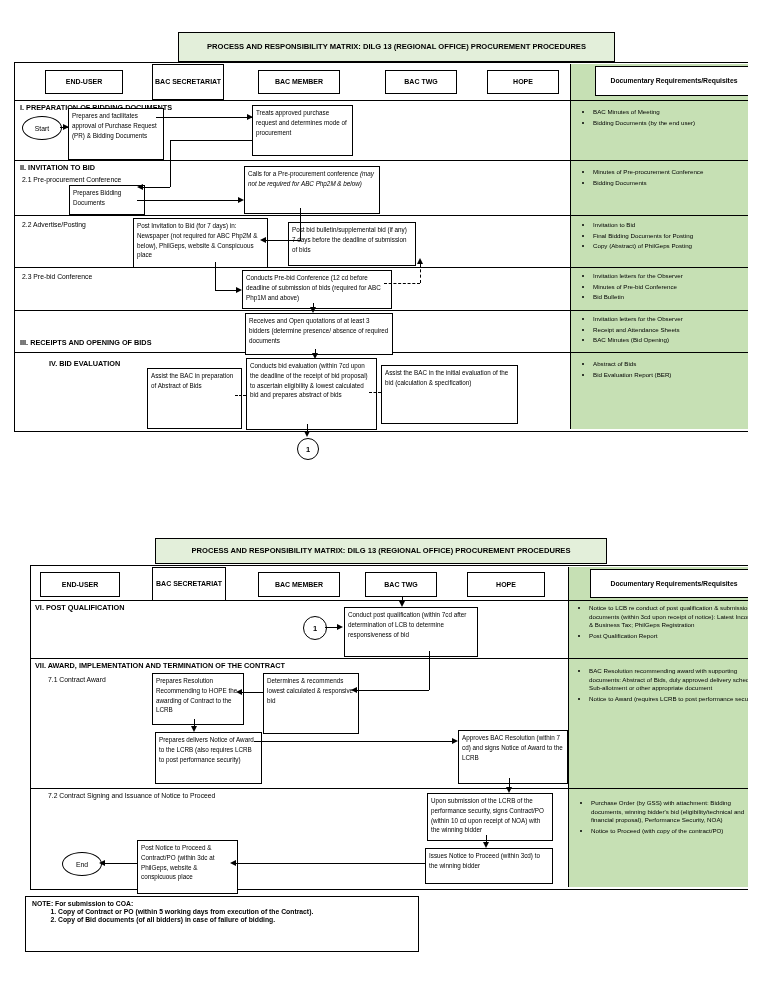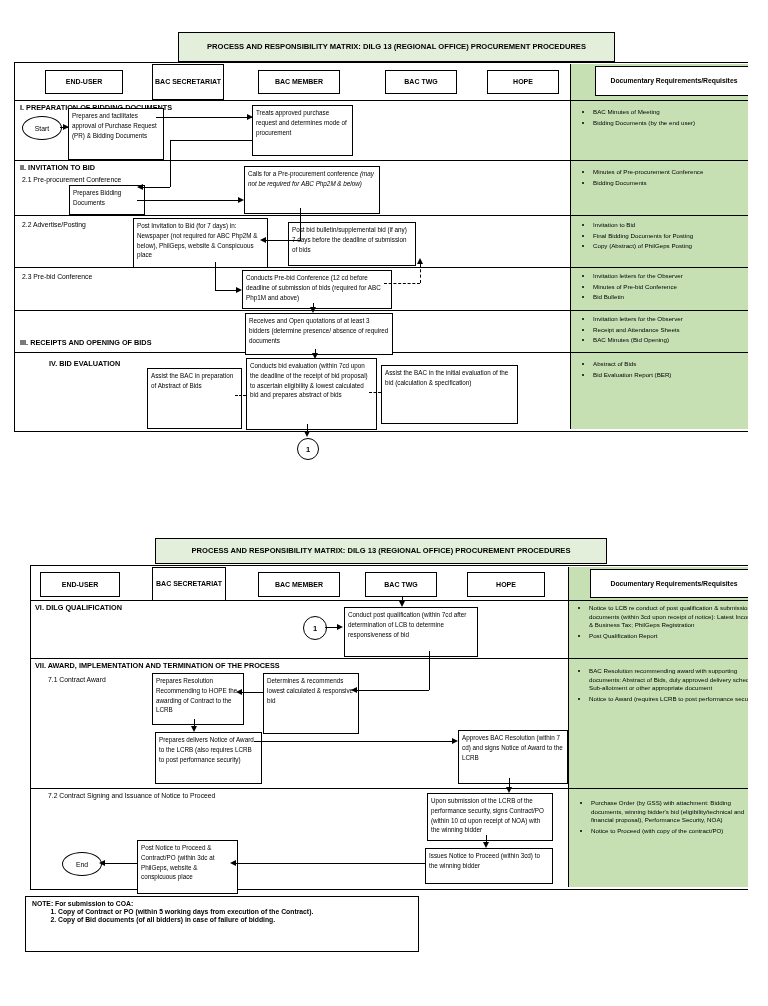--- a/index.html
+++ b/index.html
@@ -155,22 +155,22 @@
   <div class="abs hl2" style="left:30px;top:658px;width:724px;"></div>
   <div class="abs hl2" style="left:30px;top:788px;width:724px;"></div>
 
   <div class="abs hdrbox" style="left:40px;top:572px;width:78px;height:23px;">END-USER</div>
   <div class="abs hdrbox" style="left:152px;top:567px;width:72px;height:32px;">BAC SECRETARIAT</div>
   <div class="abs hdrbox" style="left:258px;top:572px;width:80px;height:23px;">BAC MEMBER</div>
   <div class="abs hdrbox" style="left:365px;top:572px;width:70px;height:23px;">BAC TWG</div>
   <div class="abs hdrbox" style="left:467px;top:572px;width:76px;height:23px;">HOPE</div>
   <div class="abs docbox" style="left:590px;top:569px;width:150px;height:27px;">Documentary Requirements/Requisites</div>
 
-  <div class="abs seclabel" style="left:35px;top:603px;">VI.  DILG QUALIFICATION</div>
-  <div class="abs seclabel" style="left:35px;top:661px;">VII. AWARD, IMPLEMENTATION AND TERMINATION OF THE PROCESS</div>
+  <div class="abs seclabel" style="left:35px;top:603px;">VI.  POST QUALIFICATION</div>
+  <div class="abs seclabel" style="left:35px;top:661px;">VII. AWARD, IMPLEMENTATION AND TERMINATION OF THE CONTRACT</div>
   <div class="abs sublabel" style="left:48px;top:676px;">7.1  Contract Award</div>
   <div class="abs sublabel" style="left:48px;top:792px;">7.2  Contract Signing and Issuance of Notice to Proceed</div>
 
   <div class="abs circ" style="left:303px;top:616px;width:22px;height:22px;">1</div>
   <div class="abs fbox thick" style="left:344px;top:607px;width:126px;height:44px;">Conduct post qualification (within 7cd after determination of LCB to determine responsiveness of bid</div>
   <div class="abs fbox" style="left:152px;top:673px;width:84px;height:46px;">Prepares Resolution Recommending to HOPE the awarding of Contract to the LCRB</div>
   <div class="abs fbox" style="left:263px;top:673px;width:88px;height:55px;">Determines &amp; recommends lowest calculated &amp; responsive bid</div>
   <div class="abs fbox" style="left:155px;top:732px;width:99px;height:46px;">Prepares delivers Notice of Award to the LCRB (also requires LCRB to post performance security)</div>
   <div class="abs fbox" style="left:458px;top:730px;width:102px;height:48px;">Approves BAC Resolution (within 7 cd) and signs Notice of Award to the LCRB</div>
   <div class="abs fbox" style="left:427px;top:793px;width:118px;height:42px;">Upon submission of the LCRB of the performance security, signs Contract/PO (within 10 cd upon receipt of NOA) with the winning bidder</div>

